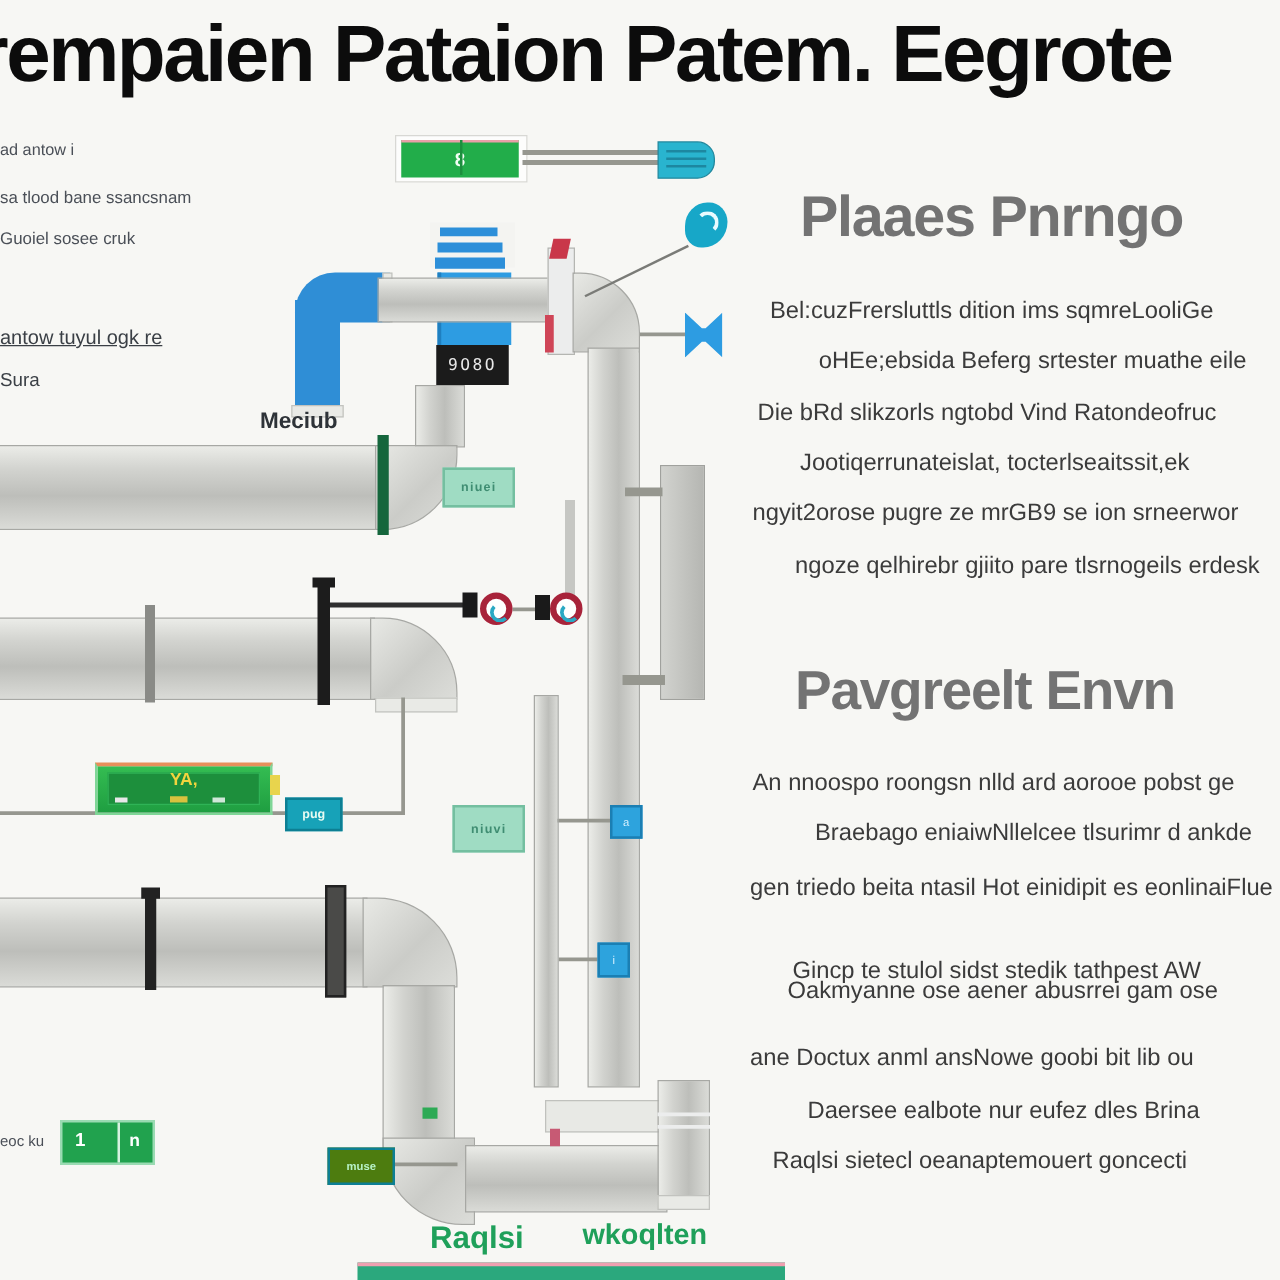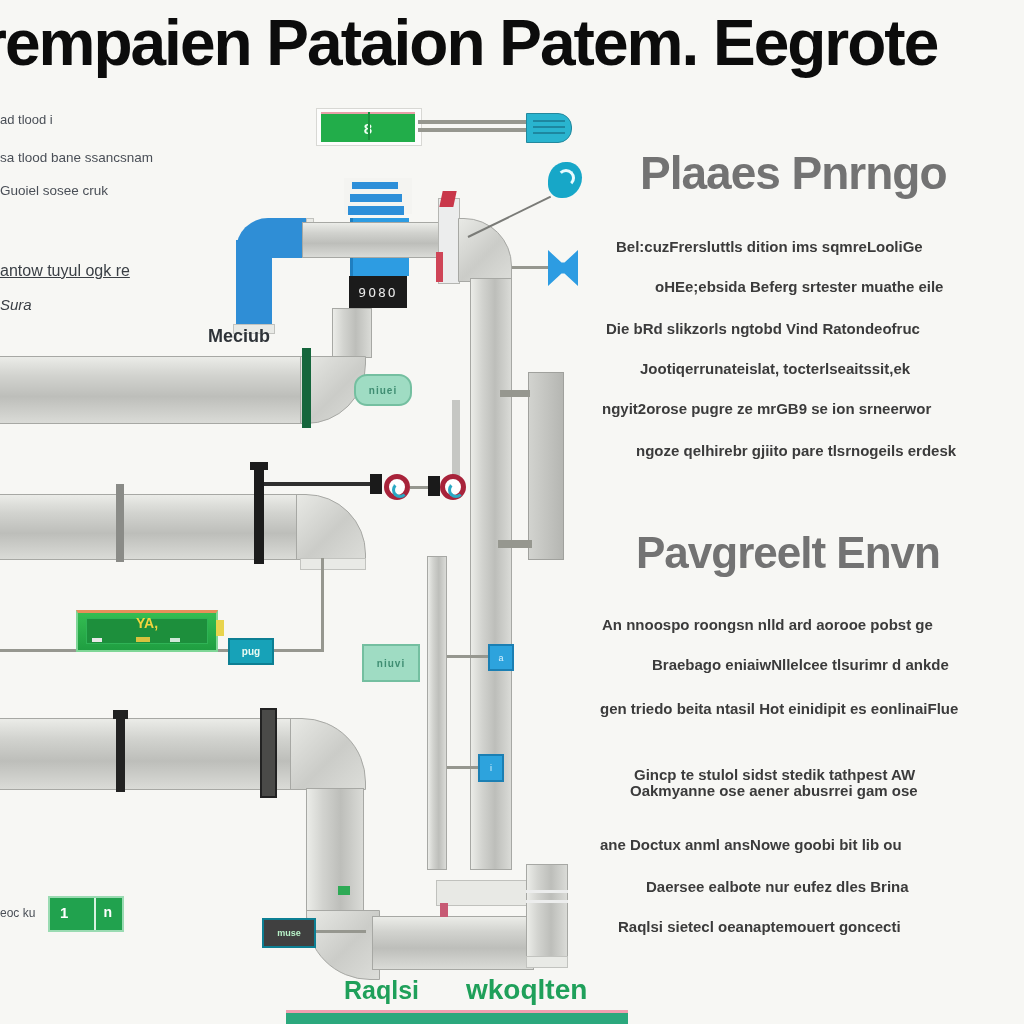--- a/index.html
+++ b/index.html
@@ -34,32 +34,32 @@
   .blue-sq{background:#2da3dd;border:2px solid #1b7fb3;box-sizing:border-box;color:#d9f2ff;
     font-size:9px;display:flex;align-items:center;justify-content:center;}
   .line{background:#96978f;}
   .dark-line{background:#2f2f2f;}
   .gauge{border:5px solid #a8233a;border-radius:50%;background:#fff;box-sizing:border-box;}
   .gauge span{position:absolute;left:3px;top:3px;width:10px;height:10px;border-radius:50%;
     border:3px solid #2aa9c4;border-right-color:transparent;border-top-color:transparent;display:block;}
   .green-caption{color:#1fa05a;font-weight:800;white-space:nowrap;letter-spacing:0px;}
   
   .rc-head{white-space:nowrap;font-weight:800;color:#737373;letter-spacing:-1px;}
-  .rc-line{white-space:nowrap;font-size:15px;color:#3b3b3b;font-weight:700;}
+  .rc-line{white-space:nowrap;font-size:19px;color:#3b3b3b;font-weight:400;}
 </style>
 </head>
 <body>
 
 <div class="abs page-title">rempaien Pataion Patem. Eegrote</div>
 
-<div class="abs note" style="left:0;top:112px;font-size:13px;">ad tlood i</div>
+<div class="abs note" style="left:0;top:112px;font-size:13px;">ad antow i</div>
 <div class="abs note" style="left:0;top:150px;font-size:13.5px;">sa tlood bane ssancsnam</div>
 <div class="abs note" style="left:0;top:183px;font-size:13.5px;">Guoiel sosee cruk</div>
 <div class="abs note" style="left:0;top:262px;font-size:16px;color:#3a3f45;text-decoration:underline;">antow tuyul ogk re</div>
-<div class="abs note" style="left:0;top:296px;font-size:15px;color:#3a3f45;font-style:italic;">Sura</div>
+<div class="abs note" style="left:0;top:296px;font-size:15px;color:#3a3f45;">Sura</div>
 
 <div class="abs" style="left:316px;top:108px;width:104px;height:36px;background:#fdfdfc;border:1px solid #d8d8d4;"></div>
 <div class="abs" style="left:321px;top:112px;width:94px;height:28px;background:#22ad4a;border-top:2px solid #e9a0a8;display:flex;align-items:center;justify-content:center;color:#f2fff5;font-size:15px;font-weight:700;">8</div>
 <div class="abs" style="left:368px;top:112px;width:2px;height:28px;background:#1c8f3e;"></div>
 <div class="abs line" style="left:418px;top:120px;width:112px;height:4px;"></div>
 <div class="abs line" style="left:418px;top:128px;width:112px;height:4px;"></div>
 <div class="abs" style="left:526px;top:113px;width:44px;height:28px;background:#29b4cf;border:1px solid #23889d;border-radius:0 14px 14px 0;">
   <div style="margin:6px 6px 0 6px;height:2px;background:#1d87a0;"></div>
   <div style="margin:4px 6px 0 6px;height:2px;background:#1d87a0;"></div>
   <div style="margin:4px 6px 0 6px;height:2px;background:#1d87a0;"></div>
@@ -91,21 +91,21 @@
 <div class="abs" style="left:548px;top:162px;width:34px;height:36px;background:#17a7c8;border-radius:55% 45% 60% 40%;">
   <span style="position:absolute;left:9px;top:7px;width:12px;height:12px;border-radius:50%;border:3px solid #e8fbff;border-bottom-color:transparent;border-left-color:transparent;"></span>
 </div>
 
 <div class="abs line" style="left:512px;top:266px;width:36px;height:3px;"></div>
 <div class="abs" style="left:548px;top:250px;width:30px;height:36px;background:#2d9ce2;clip-path:polygon(0 0,45% 35%,55% 35%,100% 0,100% 100%,55% 65%,45% 65%,0 100%);"></div>
 
 <div class="abs pipe-h" style="left:-6px;top:356px;width:312px;height:68px;"></div>
 <div class="abs elbow" style="left:300px;top:356px;width:66px;height:68px;border-bottom-right-radius:60px;"></div>
 <div class="abs" style="left:302px;top:348px;width:9px;height:80px;background:#15663c;"></div>
-<div class="abs mint-label" style="left:354px;top:374px;width:58px;height:32px;border-radius:13px;">niuei</div>
+<div class="abs mint-label" style="left:354px;top:374px;width:58px;height:32px;">niuei</div>
 
 <div class="abs" style="left:452px;top:400px;width:8px;height:76px;background:#c6c7c3;"></div>
 <div class="abs line" style="left:410px;top:486px;width:20px;height:3px;"></div>
 <div class="abs" style="left:428px;top:476px;width:12px;height:20px;background:#1a1a1a;"></div>
 <div class="abs gauge" style="left:440px;top:474px;width:26px;height:26px;">
     <span></span>
   </div>
 
 <div class="abs" style="left:528px;top:372px;width:36px;height:188px;background:linear-gradient(90deg,#d2d3cf,#b5b6b2);border:1px solid #a0a19d;box-sizing:border-box;"></div>
 <div class="abs line" style="left:500px;top:390px;width:30px;height:7px;"></div>
@@ -159,24 +159,24 @@
 <div class="abs" style="left:526px;top:890px;width:42px;height:3px;background:#eceded;"></div>
 <div class="abs" style="left:526px;top:900px;width:42px;height:3px;background:#eceded;"></div>
 <div class="abs cap" style="left:526px;top:956px;width:42px;height:12px;"></div>
 
 <div class="abs note" style="left:0;top:906px;font-size:12px;">eoc ku</div>
 <div class="abs" style="left:48px;top:896px;width:76px;height:36px;background:#21a24e;border:2px solid #9adbb2;box-sizing:border-box;color:#fff;">
   <span style="position:absolute;left:10px;top:6px;font-size:15px;font-weight:700;">1</span>
   <span style="position:absolute;left:44px;top:0;width:2px;height:32px;background:#d8f2e0;display:block;"></span>
   <span style="position:absolute;right:10px;top:6px;font-size:14px;font-weight:700;">n</span>
 </div>
-<div class="abs teal-badge" style="left:262px;top:918px;width:54px;height:30px;background:#404040;color:#b8f2c8;font-size:9px;">muse</div>
+<div class="abs teal-badge" style="left:262px;top:918px;width:54px;height:30px;background:#4d7c0f;color:#b8f2c8;font-size:9px;">muse</div>
 <div class="abs line" style="left:316px;top:930px;width:50px;height:3px;"></div>
 <div class="abs green-caption" style="left:344px;top:976px;font-size:25px;">Raqlsi</div>
-<div class="abs green-caption" style="left:466px;top:974px;font-size:28px;">wkoqlten</div>
+<div class="abs green-caption" style="left:466px;top:974px;font-size:23px;">wkoqlten</div>
 <div class="abs" style="left:286px;top:1010px;width:342px;height:14px;background:#2ba87d;border-top:3px solid #ef9fb0;"></div>
 
 <div class="abs rc-head" style="left:640px;top:146px;font-size:46px;">Plaaes Pnrngo</div>
 <div class="abs rc-line" style="left:616px;top:238px;">Bel:cuzFrersluttls dition ims sqmreLooliGe</div>
 <div class="abs rc-line" style="left:655px;top:278px;">oHEe;ebsida Beferg srtester muathe eile</div>
 <div class="abs rc-line" style="left:606px;top:320px;">Die bRd slikzorls ngtobd Vind Ratondeofruc</div>
 <div class="abs rc-line" style="left:640px;top:360px;">Jootiqerrunateislat, tocterlseaitssit,ek</div>
 <div class="abs rc-line" style="left:602px;top:400px;">ngyit2orose pugre ze mrGB9 se ion srneerwor</div>
 <div class="abs rc-line" style="left:636px;top:442px;">ngoze qelhirebr gjiito pare tlsrnogeils erdesk</div>
 

